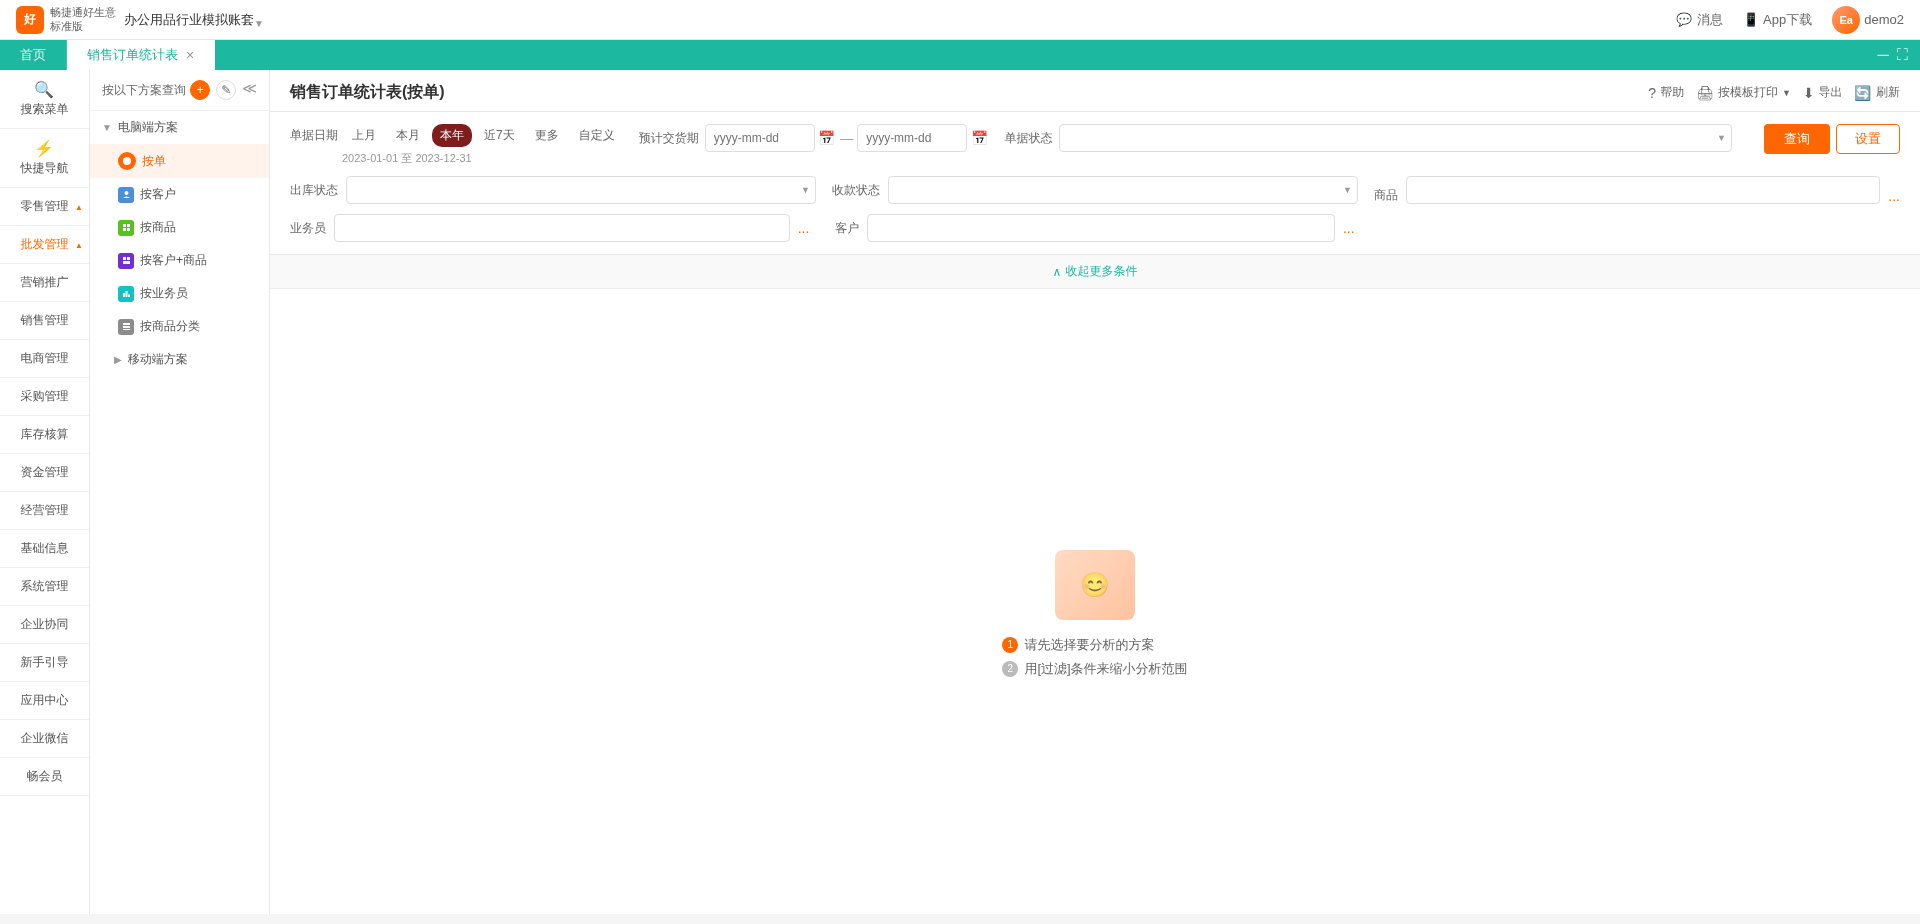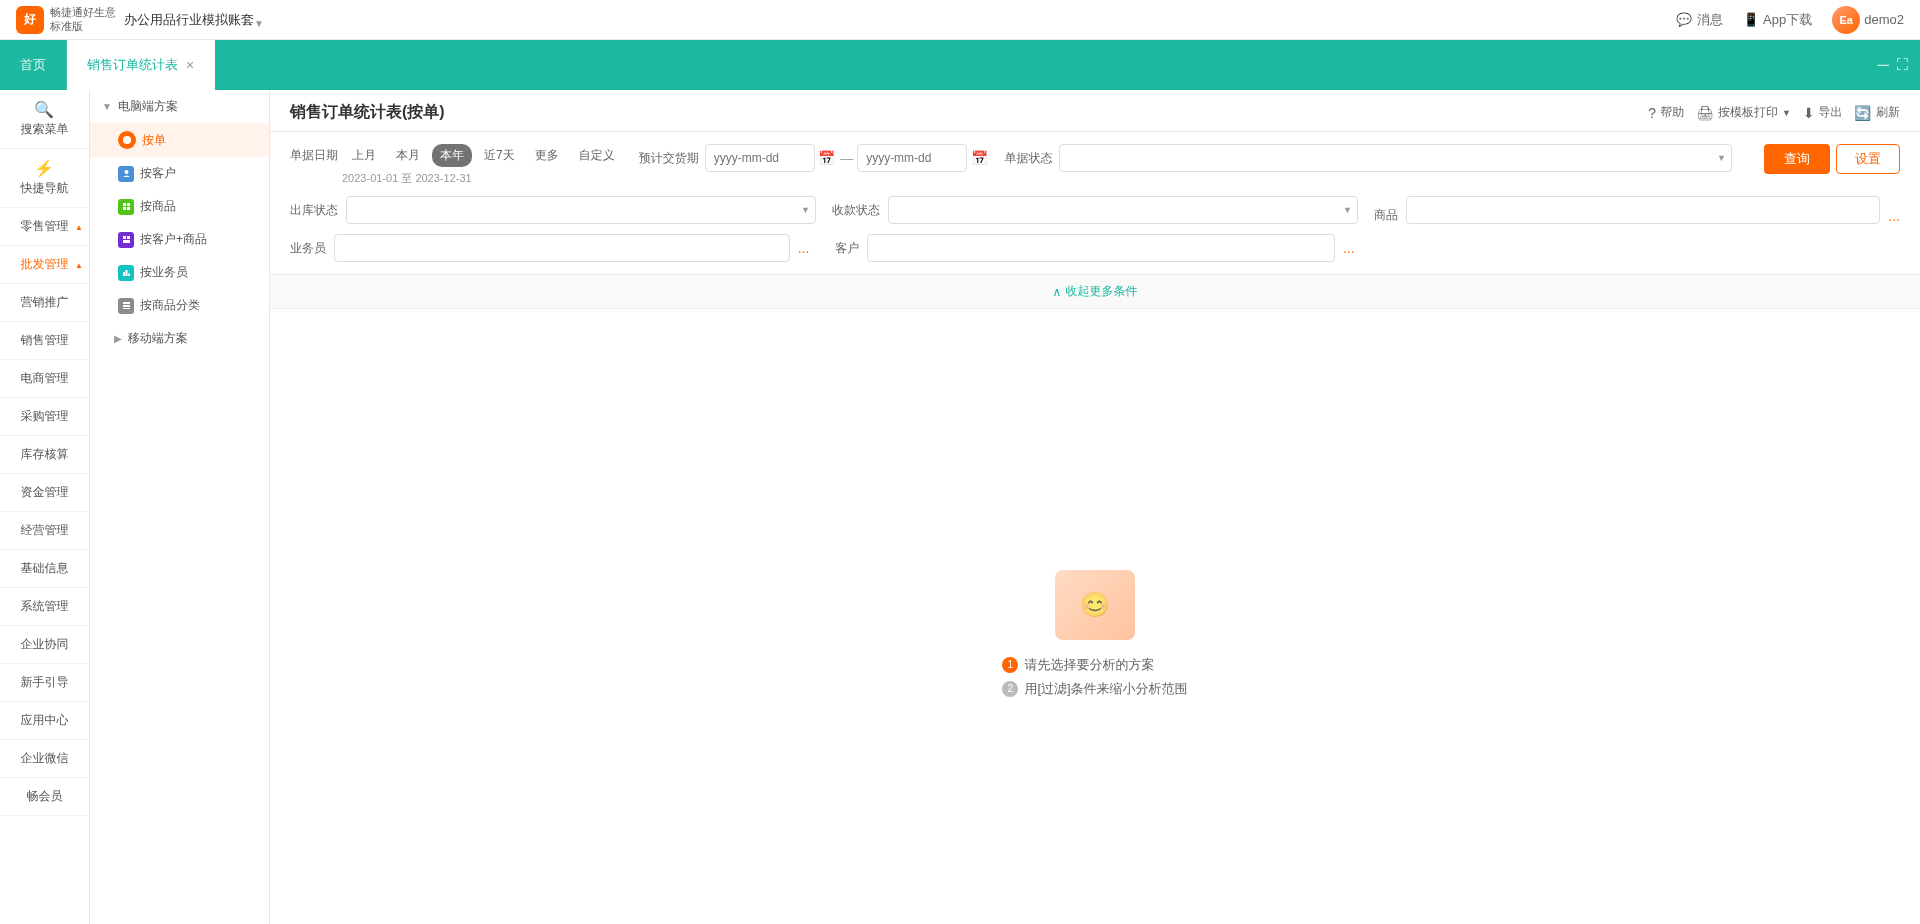--- a/index.html
+++ b/index.html
@@ -42,21 +42,21 @@
     .top-bar-action { display: flex; align-items: center; gap: 4px; cursor: pointer; }
     .user-avatar {
       width: 28px; height: 28px; border-radius: 50%;
       background: linear-gradient(135deg, #ff9a6c, #ff6600);
       display: flex; align-items: center; justify-content: center;
       color: #fff; font-size: 11px; font-weight: bold;
     }
 
     
     .nav-tabs {
-      height: 50px;
+      height: 30px;
       background: #1db8a0;
       display: flex;
       align-items: stretch;
       padding-left: 0;
     }
     .nav-tab {
       display: flex; align-items: center; padding: 0 20px;
       color: rgba(255,255,255,0.85); font-size: 13px; cursor: pointer;
       border-right: 1px solid rgba(255,255,255,0.15);
     }
@@ -217,21 +217,21 @@
       display: flex; align-items: center; gap: 4px;
     }
     .date-tab {
       padding: 3px 8px;
       border-radius: 4px;
       font-size: 12px;
       cursor: pointer;
       color: #666;
     }
     .date-tab.active {
-      background: #737373;
+      background: #7f1d1d;
       color: #fff;
       border-radius: 10px;
     }
     .date-input-wrap {
       display: flex; align-items: center; gap: 4px;
     }
     .date-input {
       border: 1px solid #ddd;
       border-radius: 4px;
       padding: 4px 8px;
@@ -429,20 +429,28 @@
       <div>企业微信</div>
     </div>
     <div class="sidebar-item">
       <div>畅会员</div>
     </div>
   </div>
 
   <div class="content-area">
 
     <div class="scheme-panel">
+      <div class="scheme-panel-header">
+        <span>按以下方案查询</span>
+        <div class="scheme-panel-actions">
+          <button class="scheme-action-btn orange">+</button>
+          <button class="scheme-action-btn">✎</button>
+          <span class="scheme-collapse">≪</span>
+        </div>
+      </div>
 
       <div class="scheme-group">
         <div class="scheme-group-header">
           <span class="scheme-group-arrow">▼</span>
           <span>电脑端方案</span>
         </div>
 
         <div class="scheme-item active">
           <div class="scheme-item-icon" style="background:#ff6600;border-radius:50%;width:18px;height:18px;">
             <svg width="10" height="10" viewBox="0 0 10 10">

